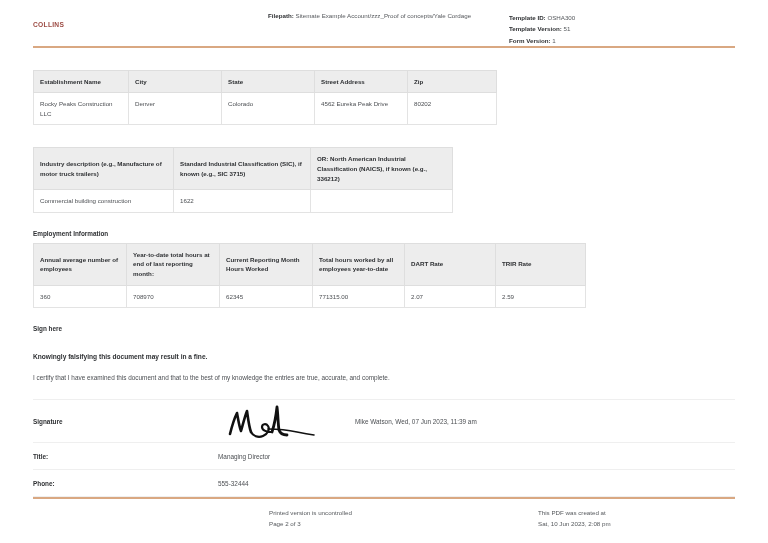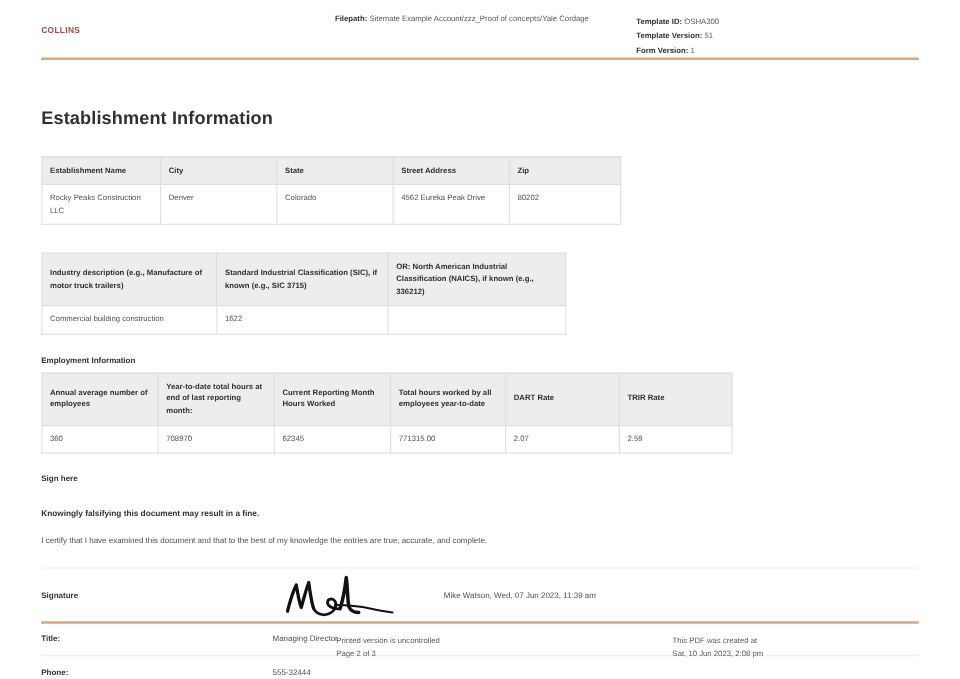--- a/index.html
+++ b/index.html
@@ -214,21 +214,20 @@
     <div>
       <span class="lbl">Form Version:</span><span> 1</span>
     </div>
   </div>
 </div>
 
 <div class="rule-orange"></div>
 
 <div class="doc-body">
 
-  <h1 class="page-title">Establishment Information</h1>
 
   <table class="grid tbl-establishment">
     <colgroup>
       <col style="width:95px">
         <col style="width:93px">
         <col style="width:93px">
       <col style="width:93px">
         <col style="width:89px">
     </colgroup>
     <thead>

